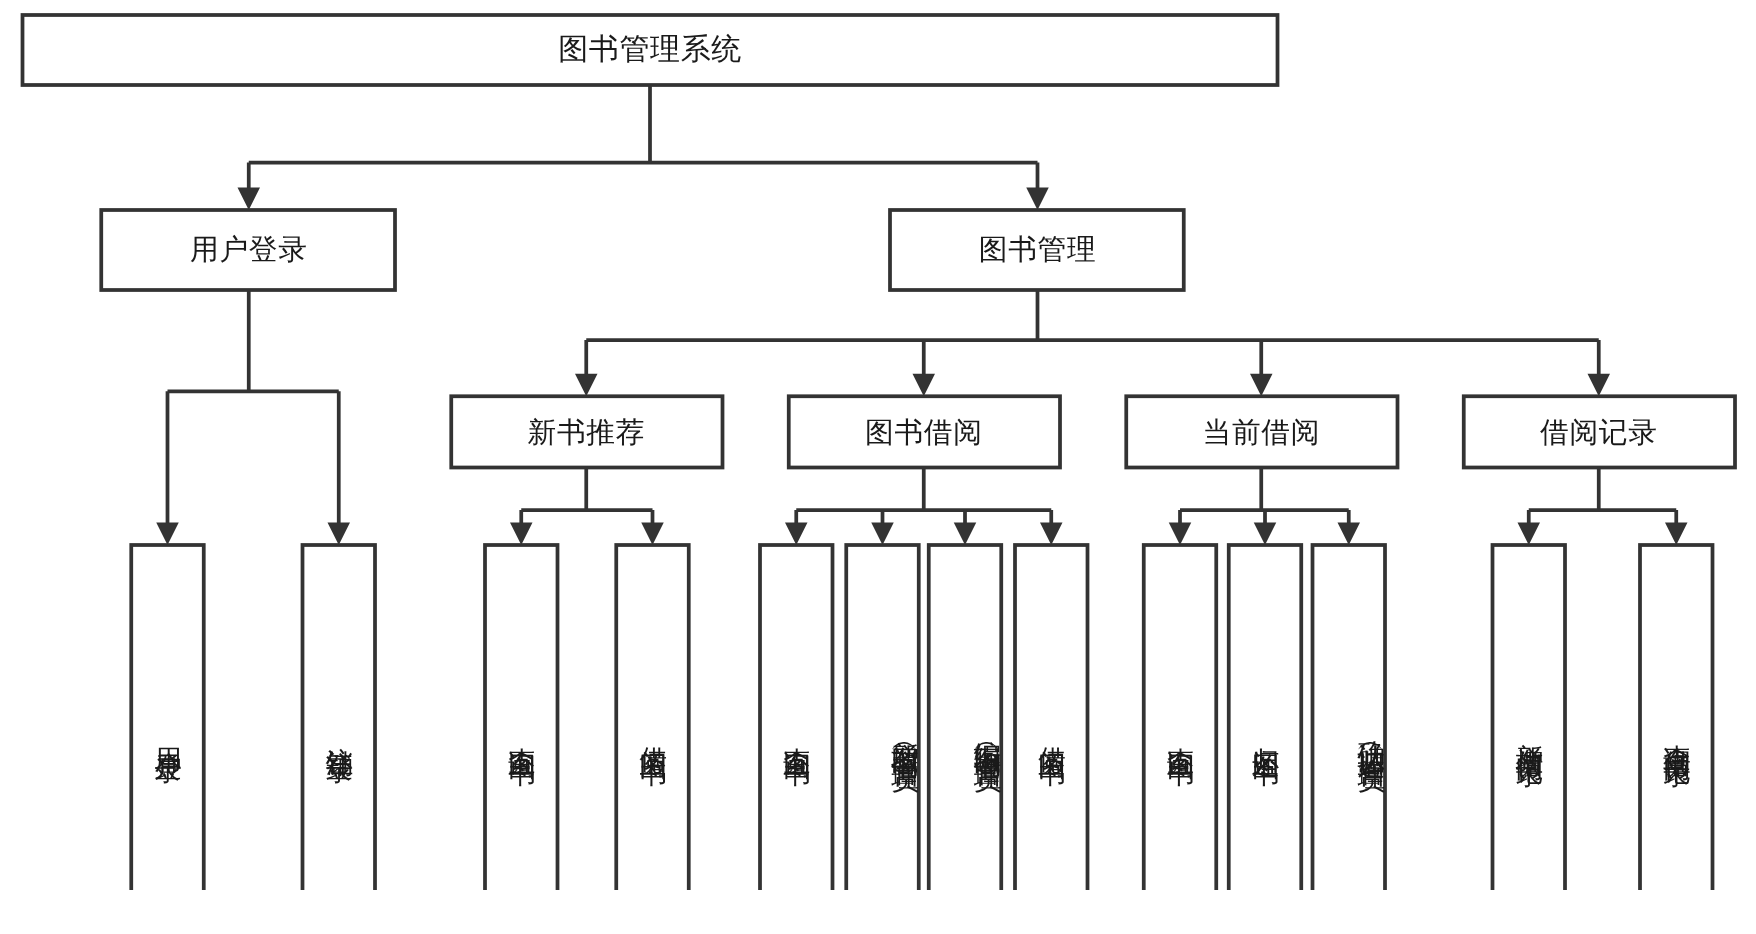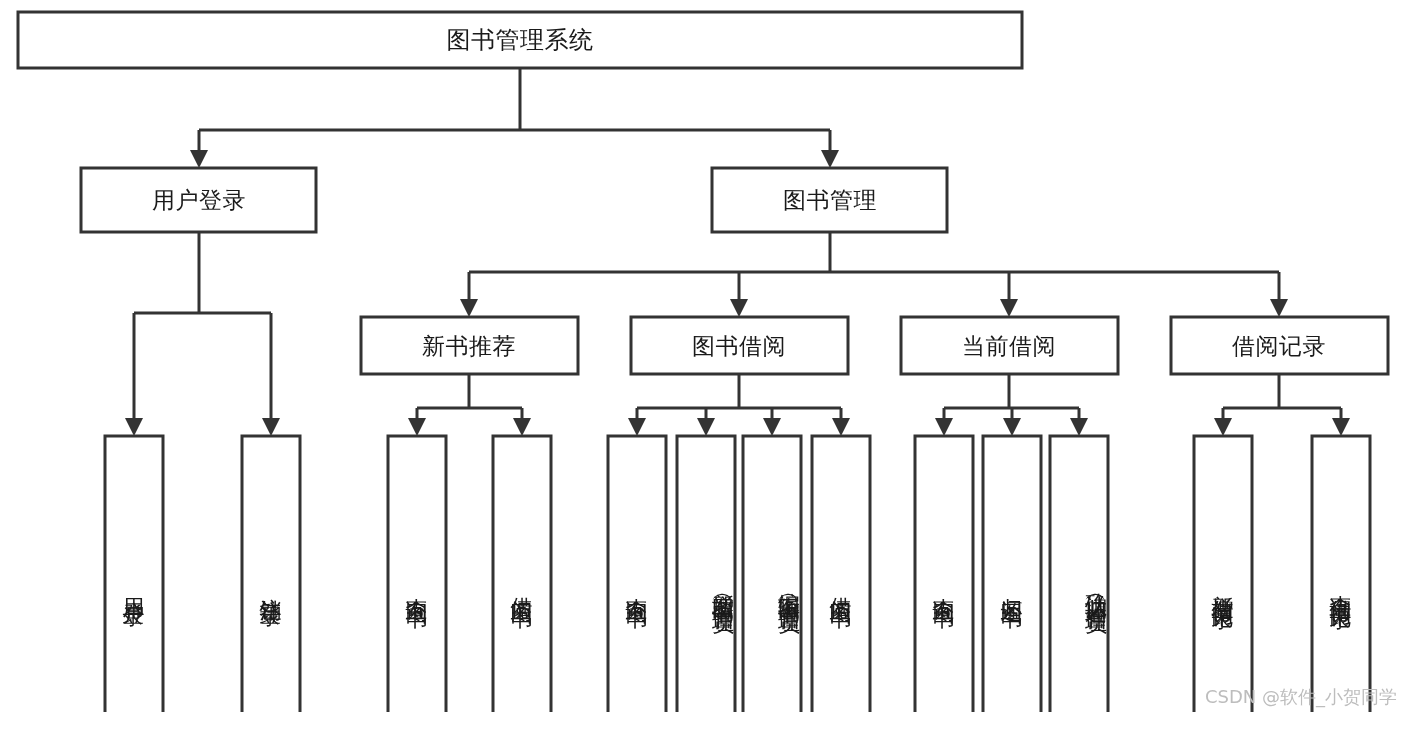--- a/index.html
+++ b/index.html
@@ -239,15 +239,14 @@
   <div class="leaf-label" style="left:743px; top:442px; width:58px; height:293px;">编辑图书（管理员）</div>
   <div class="leaf-label center-v" style="left:812px; top:436px; width:58px; height:299px;">借阅图书</div>
 
   <div class="leaf-label center-v" style="left:915px; top:436px; width:58px; height:299px;">查询图书</div>
   <div class="leaf-label center-v" style="left:983px; top:436px; width:58px; height:299px;">归还图书</div>
   <div class="leaf-label" style="left:1050px; top:442px; width:58px; height:293px;">确认归还（管理员）</div>
 
   <div class="leaf-label center-v" style="left:1194px; top:436px; width:58px; height:299px;">新增借阅记录</div>
   <div class="leaf-label center-v" style="left:1312px; top:436px; width:58px; height:299px;">查询借阅记录</div>
 
-  <div class="watermark">CSDN @软件_小贺同学</div>
 
 </div>
 
 </body></html>

